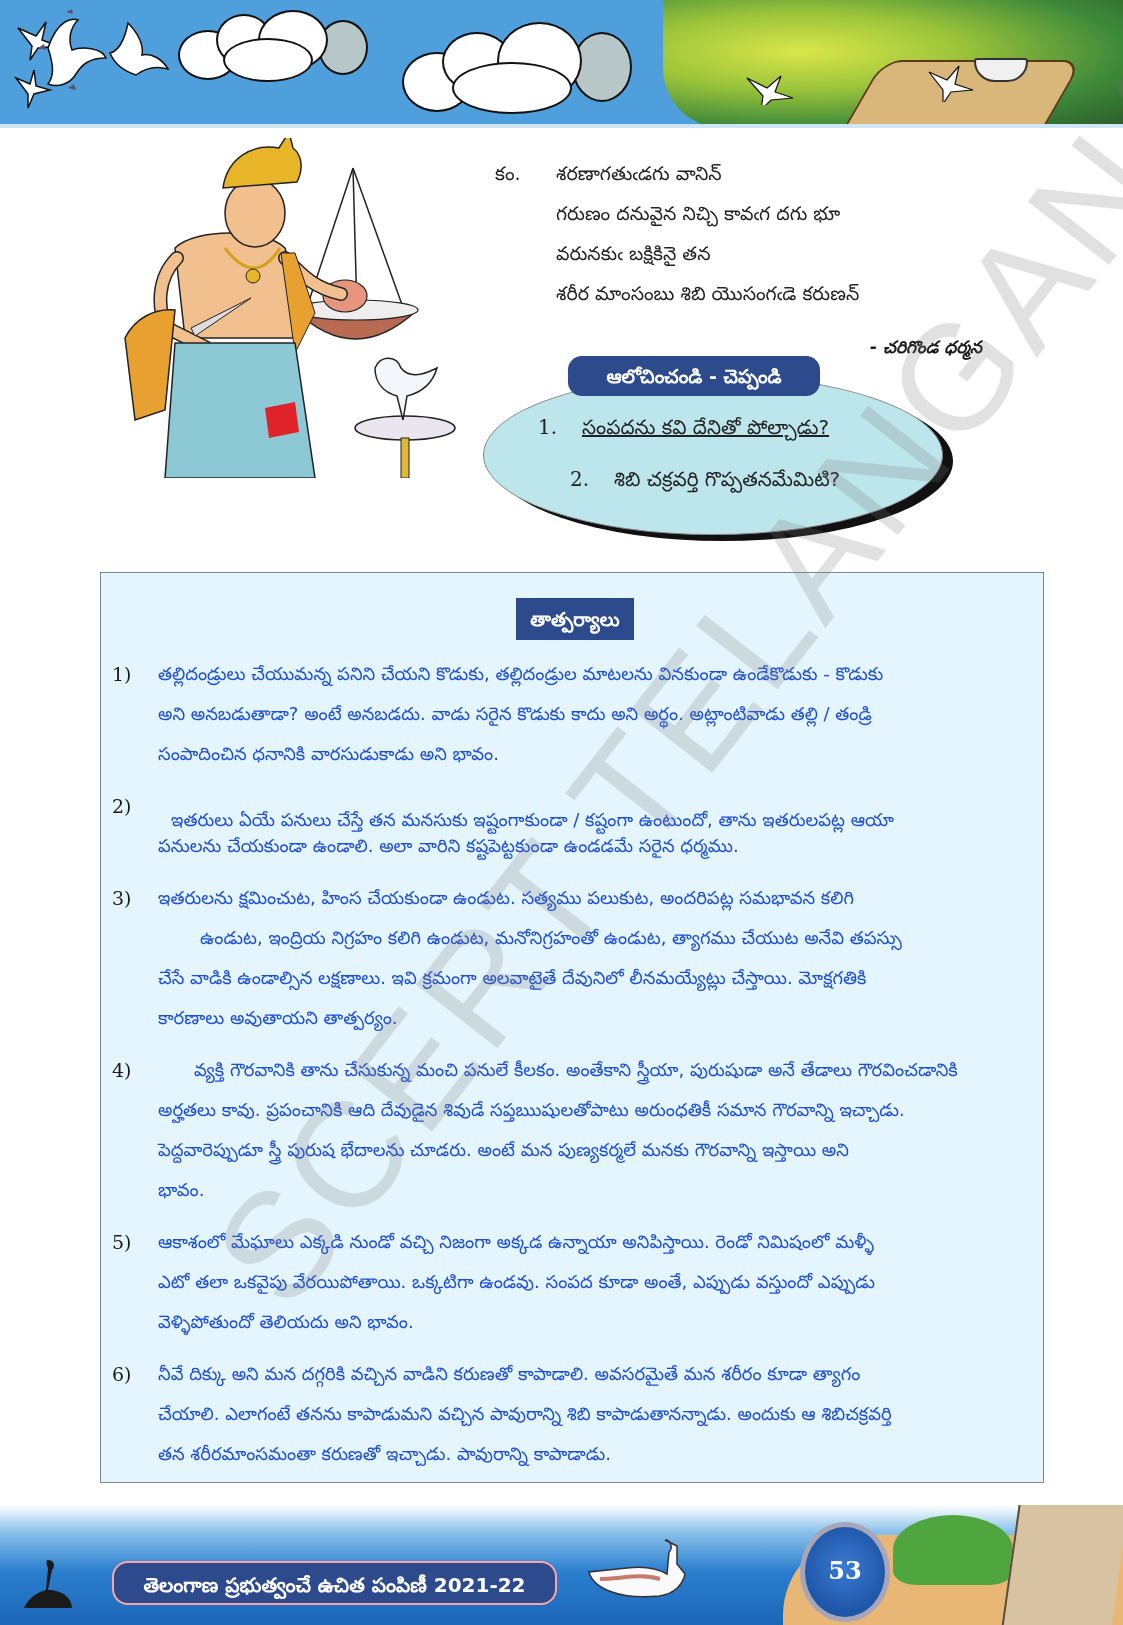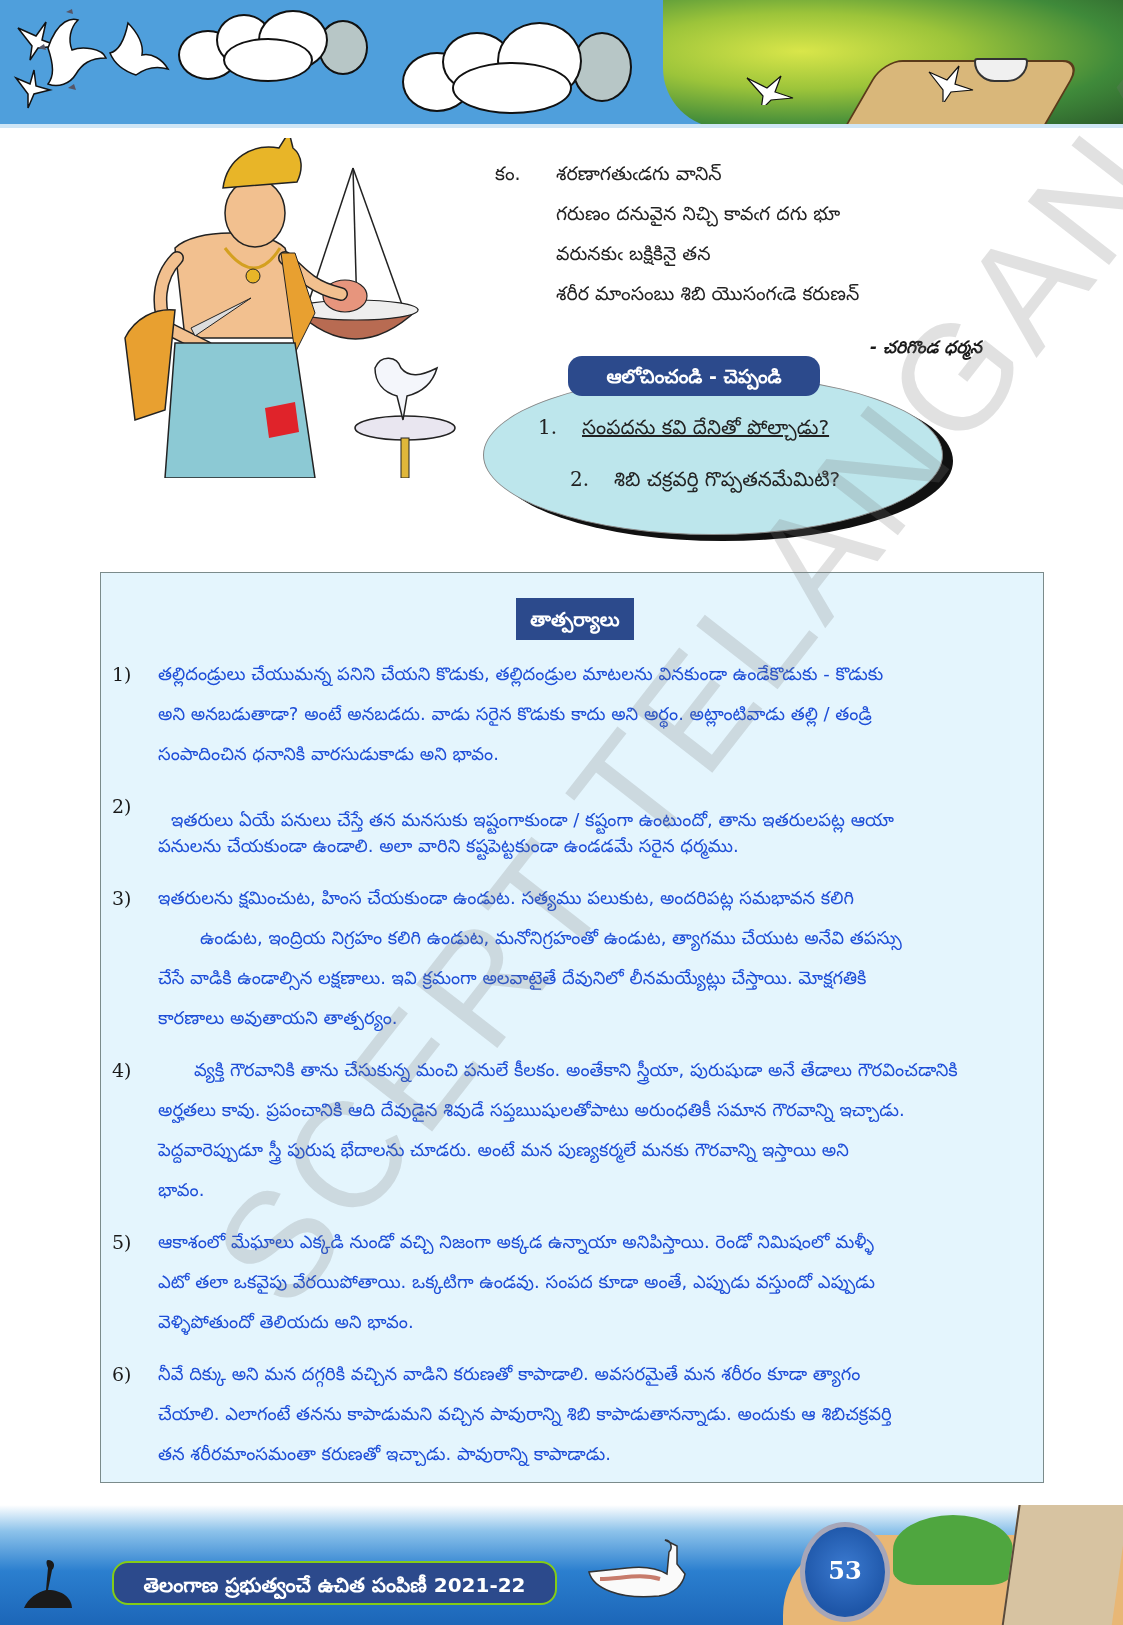--- a/index.html
+++ b/index.html
@@ -98,21 +98,21 @@
       position: absolute; right: 0; top: -40px; width: 110px; height: 160px;
       background: #d7c3a1; border-left: 2px solid #5a4a3a; transform: skewX(-8deg);
     }
     .bush {
       position: absolute; right: 110px; top: 10px; width: 120px; height: 70px;
       background: #4fa63f; border-radius: 50% 50% 20% 20%;
     }
     .footer-pill {
       position: absolute; left: 112px; top: 1561px; width: 445px; height: 44px;
       background: #2c4a8c; border-radius: 16px; color: #fff; font-weight: bold; font-size: 20px;
-      line-height: 44px; text-align: center; white-space: nowrap; border: 2px solid #84cc16;
+      line-height: 44px; text-align: center; white-space: nowrap; border: 2px solid #fca5a5;
     }
     .page-num {
       position: absolute; left: 800px; top: 1522px; width: 90px; height: 100px;
       border-radius: 50%; background: radial-gradient(circle at 50% 45%, #3b7ad0 0%, #1e56a8 70%);
       border: 5px solid #a6a6b8; color: #fff; font-family: "DejaVu Serif", serif; font-weight: bold;
       font-size: 24px; line-height: 88px; text-align: center;
     }
   </style>
 </head>
 <body>

